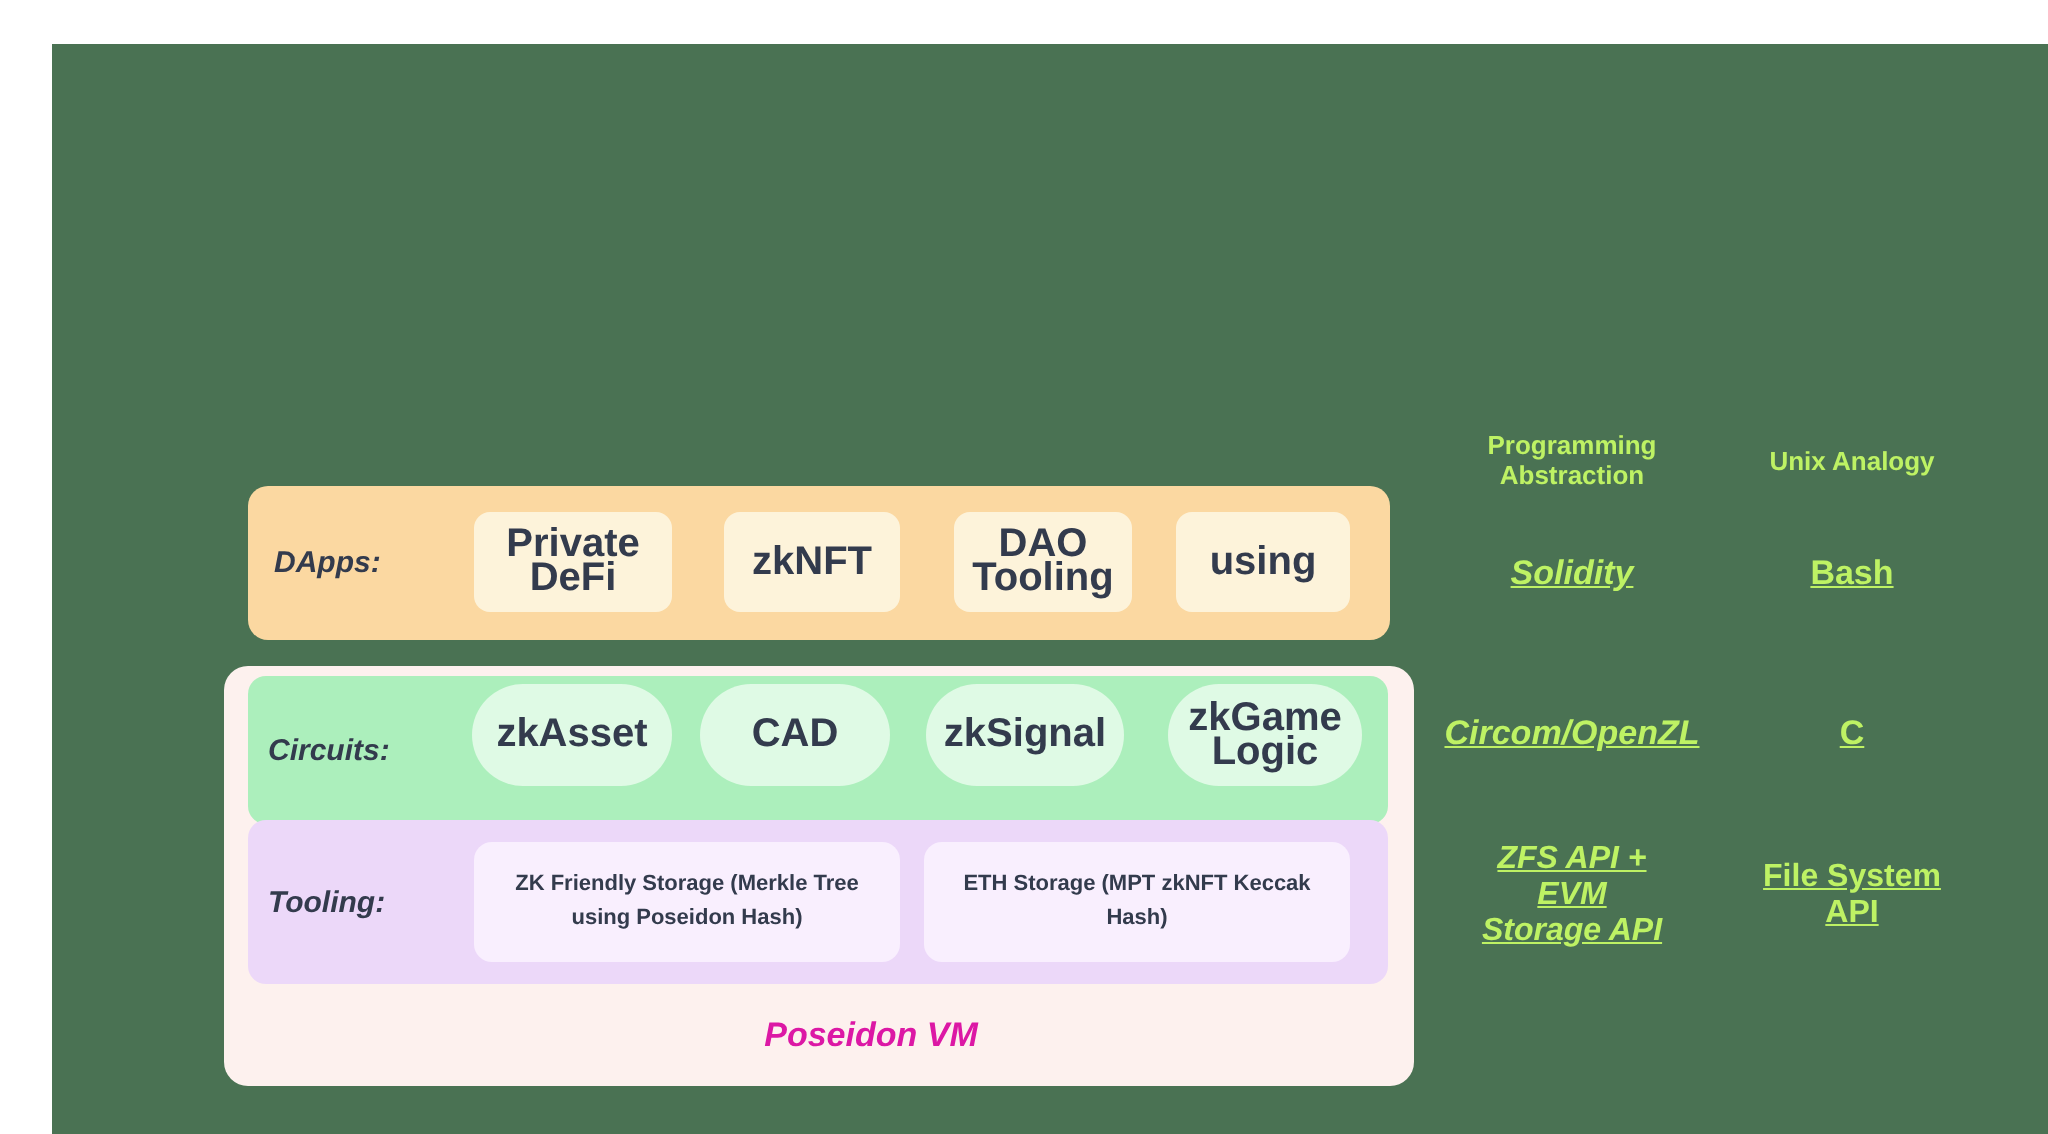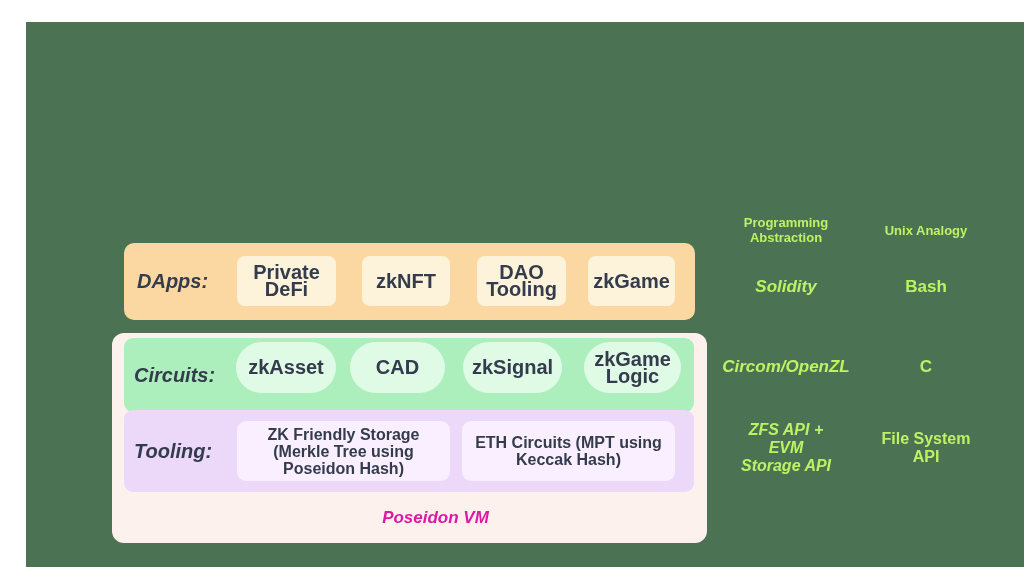--- a/index.html
+++ b/index.html
@@ -7,49 +7,49 @@
     font-family: "Liberation Sans", sans-serif; }
   .page { position: relative; width: 1024px; height: 567px; background: #ffffff; }
   .canvas { position: absolute; left: 26px; top: 22px; width: 998px; height: 545px;
     background: #4A7253; }
 
   
   .dapps-bar { position: absolute; left: 98px; top: 221px; width: 571px; height: 77px;
     background: #FBD8A1; border-radius: 10px; }
   .row-label { position: absolute; left: 13px; top: 0; height: 100%;
     display: flex; align-items: center; font-style: italic; font-weight: 700;
-    font-size: 20px; color: #333B4D; }
+    font-size: 15px; color: #333B4D; }
   .chip { position: absolute; display: flex; align-items: center; justify-content: center;
     text-align: center; font-weight: 700; font-size: 20px; line-height: 17px; color: #333B4D; }
   .dapps-bar .chip { top: 13px; height: 50px; background: #FDF3DA; border-radius: 8px; }
 
   .vm-container { position: absolute; left: 86px; top: 311px; width: 595px; height: 210px;
     background: #FDF1EE; border-radius: 12px; }
 
   .circuits-bar { position: absolute; left: 12px; top: 5px; width: 570px; height: 74px;
     background: #ACEFBC; border-radius: 9px; }
   .circuits-bar .row-label { left: 10px; }
   .circuits-bar .chip { top: 4px; height: 51px; background: #DFFAE5; border-radius: 26px; }
 
   .storage-bar { position: absolute; left: 12px; top: 77px; width: 570px; height: 82px;
     background: #ECD8F9; border-radius: 9px; }
   .storage-bar .row-label { left: 10px; }
   .storage-bar .chip { top: 11px; height: 60px; background: #F9EFFE; border-radius: 9px;
-    font-size: 16px; line-height: 17px; padding: 0 5px; }
+    font-size: 11px; line-height: 17px; padding: 0 5px; }
 
   .vm-label { position: absolute; left: 0; right: 0; top: 159px; bottom: 0;
     display: flex; align-items: center; justify-content: center; padding-left: 52px;
     font-style: italic; font-weight: 700; font-size: 17px; color: #DC18A5; }
 
   
   .cell { position: absolute; display: flex; align-items: center; justify-content: center;
     text-align: center; color: #bef264; }
   .cell span { display: inline-block; }
   .hdr { font-weight: 700; font-size: 13px; line-height: 15px; }
-  .entry { font-size: 17px; font-weight: 600; }
+  .entry { font-size: 17px; font-weight: 600; text-decoration: underline; }
   .ital { font-style: italic; }
   .small { font-size: 16px; line-height: 18px; }
   .bold { font-weight: 700; }
 
   .c-hdr1 { left: 675px; top: 183px; width: 170px; height: 50px; }
   .c-hdr1 span { width: 115px; }
   .c-hdr2 { left: 820px; top: 183px; width: 160px; height: 50px; }
   .c-r1c1 { left: 675px; top: 240px; width: 170px; height: 50px; }
   .c-r1c2 { left: 820px; top: 240px; width: 160px; height: 50px; justify-content: center; }
   .c-r2c1 { left: 675px; top: 320px; width: 170px; height: 50px; }
@@ -63,37 +63,37 @@
 <body>
 
 <div class="page">
   <div class="canvas">
 
     <div class="dapps-bar">
       <span class="row-label">DApps:</span>
       <div class="chip" style="left:113px; width:99px;">Private DeFi</div>
       <div class="chip" style="left:238px; width:88px;">zkNFT</div>
       <div class="chip" style="left:353px; width:89px;">DAO Tooling</div>
-      <div class="chip" style="left:464px; width:87px;">zkGame</div>
+      <div class="chip" style="left:464px; width:87px;">using</div>
     </div>
 
     <div class="vm-container">
 
       <div class="circuits-bar">
         <span class="row-label">Circuits:</span>
         <div class="chip" style="left:112px; width:100px;">zkAsset</div>
         <div class="chip" style="left:226px; width:95px;">CAD</div>
         <div class="chip" style="left:339px; width:99px;">zkSignal</div>
         <div class="chip" style="left:460px; width:97px;">zkGame Logic</div>
       </div>
 
       <div class="storage-bar">
         <span class="row-label">Tooling:</span>
         <div class="chip" style="left:113px; width:213px;">ZK Friendly Storage (Merkle Tree using Poseidon Hash)</div>
-        <div class="chip" style="left:338px; width:213px;">ETH Circuits (MPT using Keccak Hash)</div>
+        <div class="chip" style="left:338px; width:213px;">ETH Storage (MPT zkNFT Keccak Hash)</div>
       </div>
 
       <div class="vm-label">Poseidon VM</div>
     </div>
 
     <div class="cell hdr c-hdr1">
       <span>Programming Abstraction</span>
     </div>
     <div class="cell hdr c-hdr2">
       <span>Unix Analogy</span>

